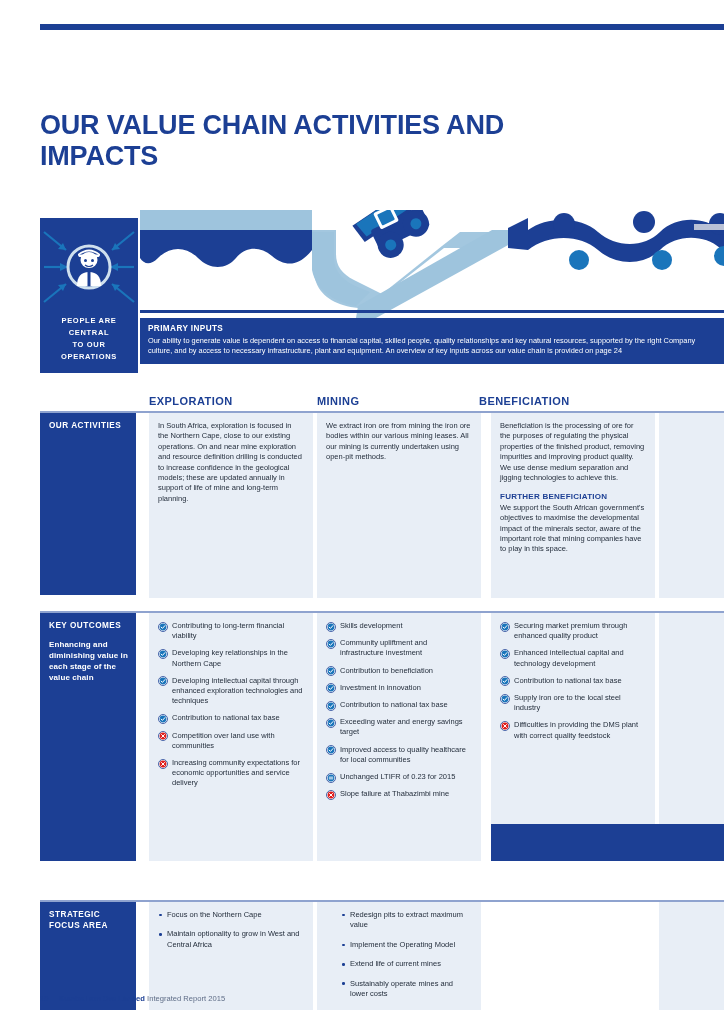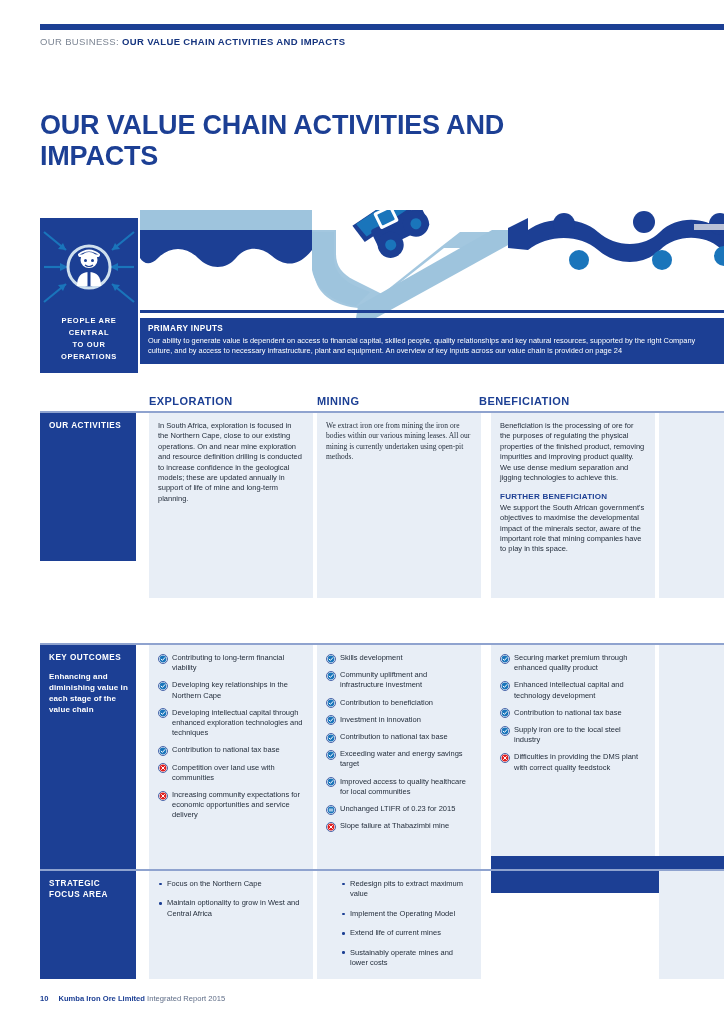--- a/index.html
+++ b/index.html
@@ -223,23 +223,20 @@
   .footer .co { color: #1c3f94; font-weight: 700; }
   .footer .rep { color: #5f6d87; font-weight: 400; }
 </style>
 </head>
 <body>
 
 <div class="page">
 
   <div class="top-rule"></div>
 
-  <div class="running-head">
-    <span class="rh-light">OUR BUSINESS: </span><span class="rh-bold">OUR VALUE CHAIN ACTIVITIES AND IMPACTS</span>
-  </div>
 
   <h1 class="page-title">OUR VALUE CHAIN ACTIVITIES AND IMPACTS</h1>
 
   <div class="banner">
     <svg width="684" height="108" viewBox="0 0 684 108" xmlns="http://www.w3.org/2000/svg">
 
       <path d="M100,0 L272,0 L272,20 L100,20 Z" fill="#9ec4dd"></path>
 
       <path d="M112,20 L122,20 L117,34 Z" fill="#ffffff"></path>
       <path d="M158,20 L168,20 L163,44 Z" fill="#ffffff"></path>
@@ -347,38 +344,38 @@
   </div>
 
   <div class="col-headers">
     <div class="col-head ch-1">EXPLORATION</div>
     <div class="col-head ch-2">MINING</div>
     <div class="col-head ch-3">BENEFICIATION</div>
   </div>
 
   <div class="band" style="top:411px; height:187px;">
     <div class="band-rule"></div>
-    <div class="band-label" style="height:148px;">
+    <div class="band-label" style="height:182px;">
       <div class="bl-title">OUR ACTIVITIES</div>
     </div>
     <div class="cell c1" style="height:185px;">
       <p>In South Africa, exploration is focused in the Northern Cape, close to our existing operations. On and near mine exploration and resource definition drilling is conducted to increase confidence in the geological models; these are updated annually in support of life of mine and long-term planning.</p>
     </div>
-    <div class="cell c2" style="height:185px;font-family:Liberation Serif, serif;">
+    <div class="cell c2" style="height:185px;">
       <p>We extract iron ore from mining the iron ore bodies within our various mining leases. All our mining is currently undertaken using open-pit methods.</p>
     </div>
     <div class="cell c3" style="height:185px;">
       <p>Beneficiation is the processing of ore for the purposes of regulating the physical properties of the finished product, removing impurities and improving product quality. We use dense medium separation and jigging technologies to achieve this.</p>
       <p class="sub-head">FURTHER BENEFICIATION</p>
       <p>We support the South African government's objectives to maximise the developmental impact of the minerals sector, aware of the important role that mining companies have to play in this space.</p>
     </div>
     <div class="cell c4" style="height:185px;"></div>
   </div>
 
-  <div class="band" style="top:611px; height:250px;margin-top:32px;">
+  <div class="band" style="top:611px; height:250px;">
     <div class="band-rule"></div>
     <div class="band-label" style="height:248px;">
       <div class="bl-title">KEY OUTCOMES</div>
       <div class="bl-sub">Enhancing and diminishing value in each stage of the value chain</div>
     </div>
 
     <div class="cell c1" style="height:248px;">
       <ul class="outcomes">
           <li><span class="oi"><svg viewBox="0 0 20 20" width="10" height="10">
                 <circle cx="10" cy="10" r="9" fill="#ffffff" stroke="#1c3f94" stroke-width="1.6"></circle>
@@ -487,21 +484,21 @@
                 <circle cx="10" cy="10" r="9" fill="#ffffff" stroke="#1c3f94" stroke-width="1.6"></circle>
                 <circle cx="10" cy="10" r="6.8" fill="#e02020"></circle>
                 <path d="M7 7 L13 13 M13 7 L7 13" stroke="#ffffff" stroke-width="2" stroke-linecap="round"></path>
               </svg></span><span>Difficulties in providing the DMS plant with correct quality feedstock</span></li>
         </ul>
     </div>
     <div class="cell c4" style="height:248px;"></div>
     <div class="dark-bar" style="left:451px; top:213px; width:233px; height:37px;"></div>
   </div>
 
-  <div class="band" style="top:869px; height:104px;border-radius:14px;">
+  <div class="band" style="top:900px; height:104px;border-radius:14px;">
     <div class="band-rule"></div>
     <div class="band-label" style="height:108px;">
       <div class="bl-title">STRATEGIC FOCUS AREA</div>
     </div>
     <div class="cell c1" style="height:108px;">
       <ul class="bullets">
           <li><span>Focus on the Northern Cape</span></li>
           <li><span>Maintain optionality to grow in West and Central Africa</span></li>
         </ul>
     </div>

